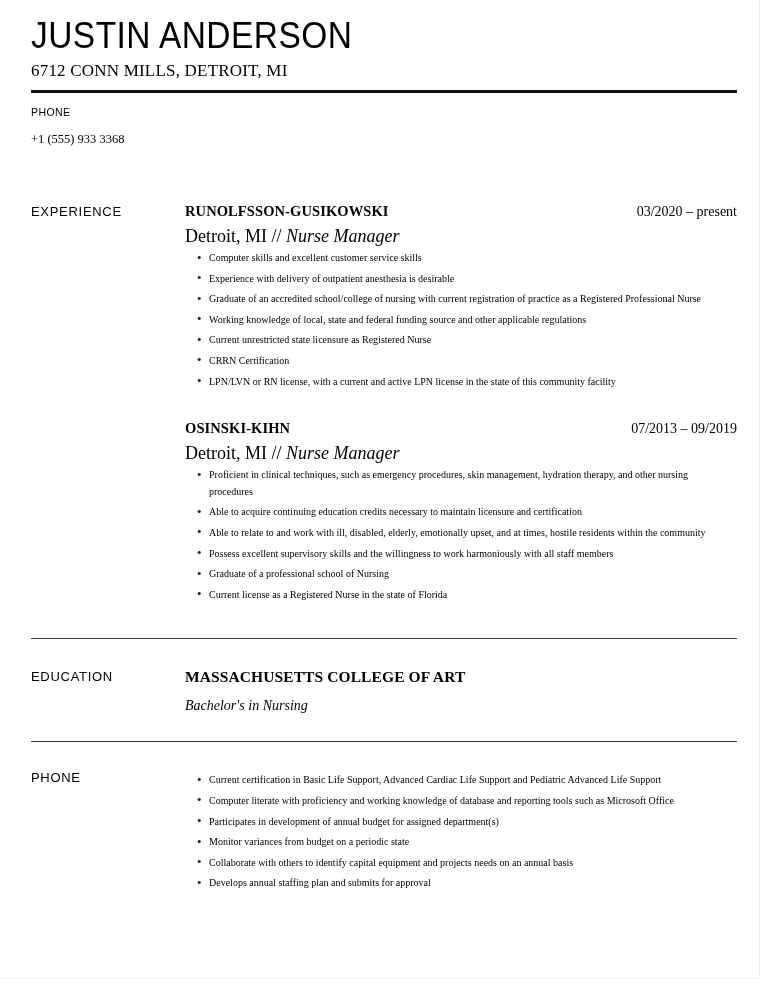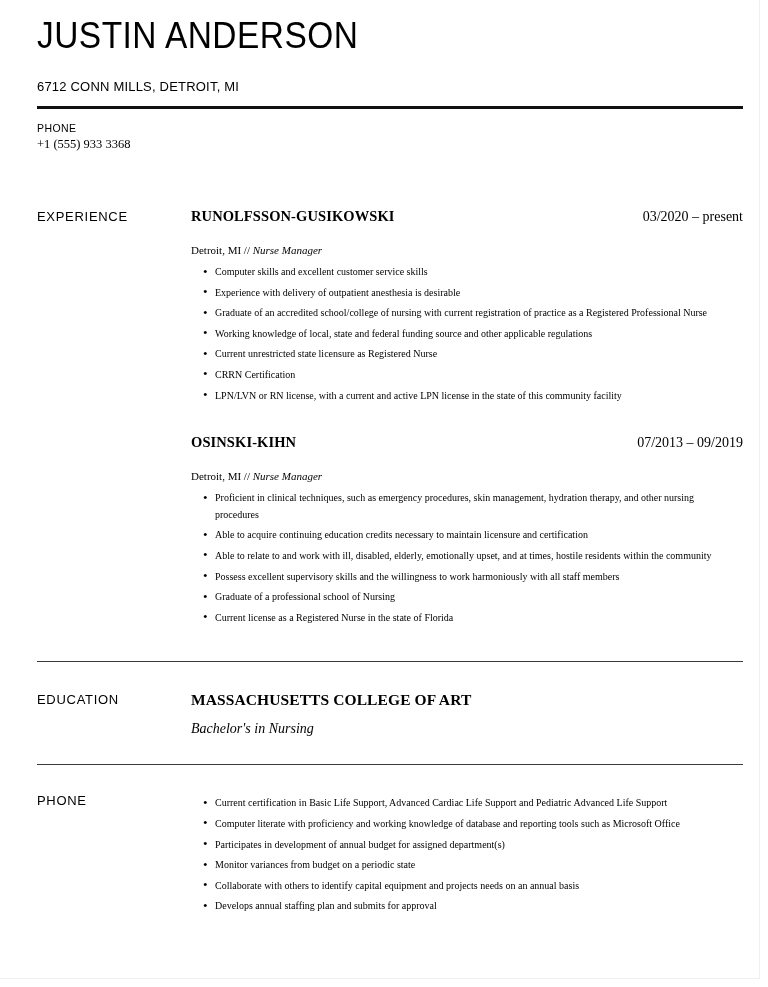--- a/index.html
+++ b/index.html
@@ -20,43 +20,43 @@
     height: 979px;
     margin: 0;
     background: #ffffff;
     border-right: 1px solid #f0f0f0;
     border-bottom: 1px solid #f0f0f0;
     box-sizing: border-box;
     overflow: hidden;
   }
   .inner {
     position: absolute;
-    left: 37px;
+    left: 31px;
     top: 0;
     width: 706px;
   }
 
   
   .name {
     font-family: "Liberation Sans", sans-serif;
     font-size: 36px;
     line-height: 40px;
     letter-spacing: 0.5px;
     font-weight: 400;
     margin-top: 16px;
     transform: scaleX(0.93);
     transform-origin: left center;
     white-space: nowrap;
   }
   .address {
-    font-family: Liberation Sans, sans-serif;
-    font-size: 13px;
+    font-family: Liberation Serif, serif;
+    font-size: 17px;
     line-height: 14px;
     letter-spacing: 0.2px;
-    margin-top: 24px;
+    margin-top: 8px;
     text-transform: uppercase;
   }
   .rule-thick {
     margin-top: 12px;
     height: 0;
     border-top: 3px solid #111111;
     width: 706px;
   }
   .contact-block {
     margin-top: 13px;
@@ -64,21 +64,21 @@
   .contact-label {
     font-family: Liberation Sans, sans-serif;
     font-size: 10.5px;
     line-height: 13px;
     letter-spacing: 0.4px;
   }
   .contact-value {
     font-family: "Liberation Serif", serif;
     font-size: 12.5px;
     line-height: 16px;
-    margin-top: 1px;
+    margin-top: 12px;
   }
 
   
   .section {
     display: flex;
     align-items: flex-start;
   }
   .section-label {
     font-family: "Liberation Sans", sans-serif;
     font-size: 13px;
@@ -121,23 +121,23 @@
   }
   .entry-dates {
     font-family: "Liberation Serif", serif;
     font-size: 14px;
     line-height: 18px;
     white-space: nowrap;
     padding-left: 12px;
   }
   .entry-sub {
     font-family: "Liberation Serif", serif;
-    font-size: 11px;
+    font-size: 18px;
     line-height: 19px;
-    margin-top: 15px;
+    margin-top: 6px;
   }
   .entry-sub .role {
     font-style: italic;
   }
 
   
   ul.bullets {
     list-style: none;
     margin: 3px 0 0 0;
     padding: 0;

